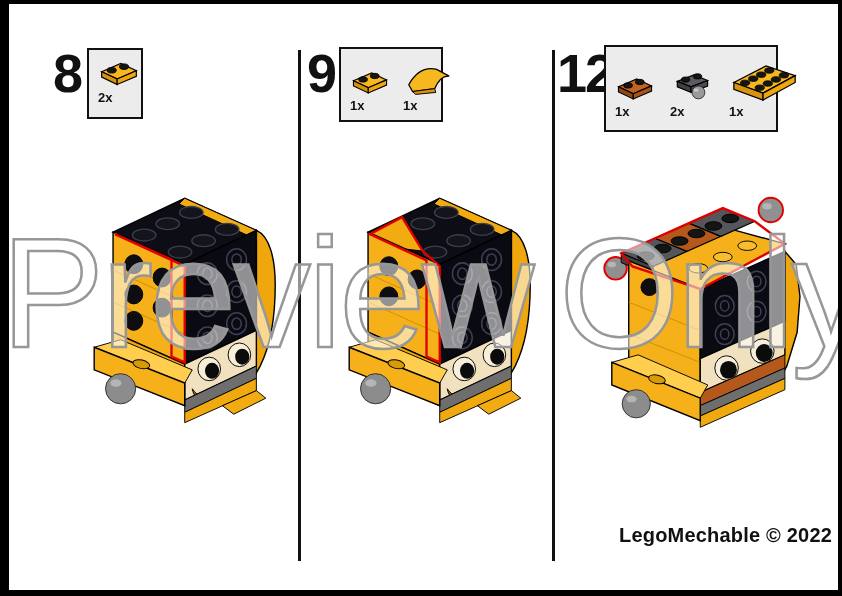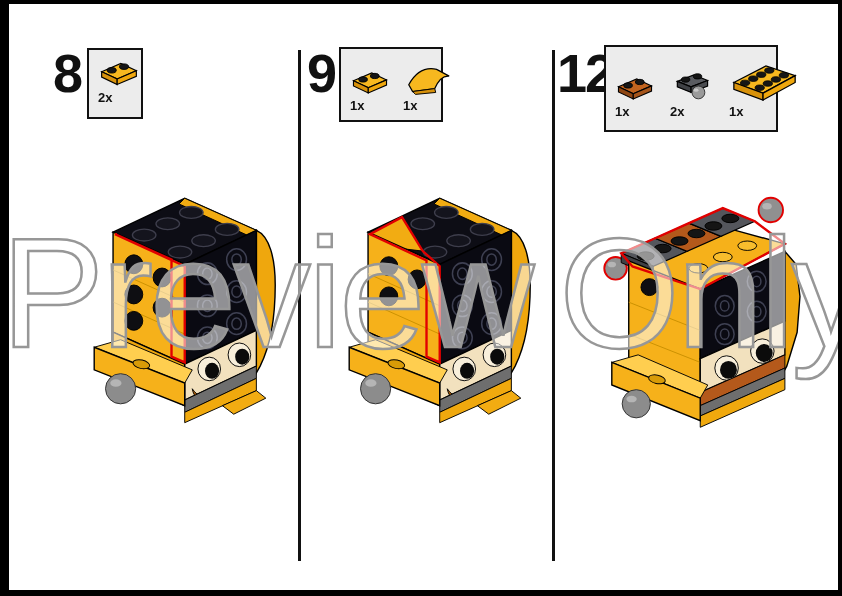--- a/index.html
+++ b/index.html
@@ -287,14 +287,15 @@
     <polygon points="12,196 40,188 114,220 106,234" fill="#FFCE4F" stroke="#000" stroke-width="1"></polygon>
     <polygon points="12,196 106,234 106,258 12,220" fill="#F6B11A" stroke="#000" stroke-width="1.5"></polygon>
     <ellipse cx="60" cy="214" rx="9" ry="4.5" fill="#D89B07" stroke="#000" transform="rotate(12 60 214)"></ellipse>
     <circle cx="38" cy="240" r="15" fill="#8C8C8C" stroke="#2E2E2E" stroke-width="1"></circle>
     <ellipse cx="33" cy="235" rx="5.5" ry="3.5" fill="#B5B5B5"></ellipse>
     <path d="M22,80 L58,64 L94,48 L130,32 L164,46 L196,70 L106,118 L34,94 Z" fill="none" stroke="#E10000" stroke-width="2.5"></path>
   </svg>
 
   <div class="watermark">Preview Only</div>
 
+  <div class="footer">LegoMechable © 2022</div>
 
 </div>
 
 </body></html>

